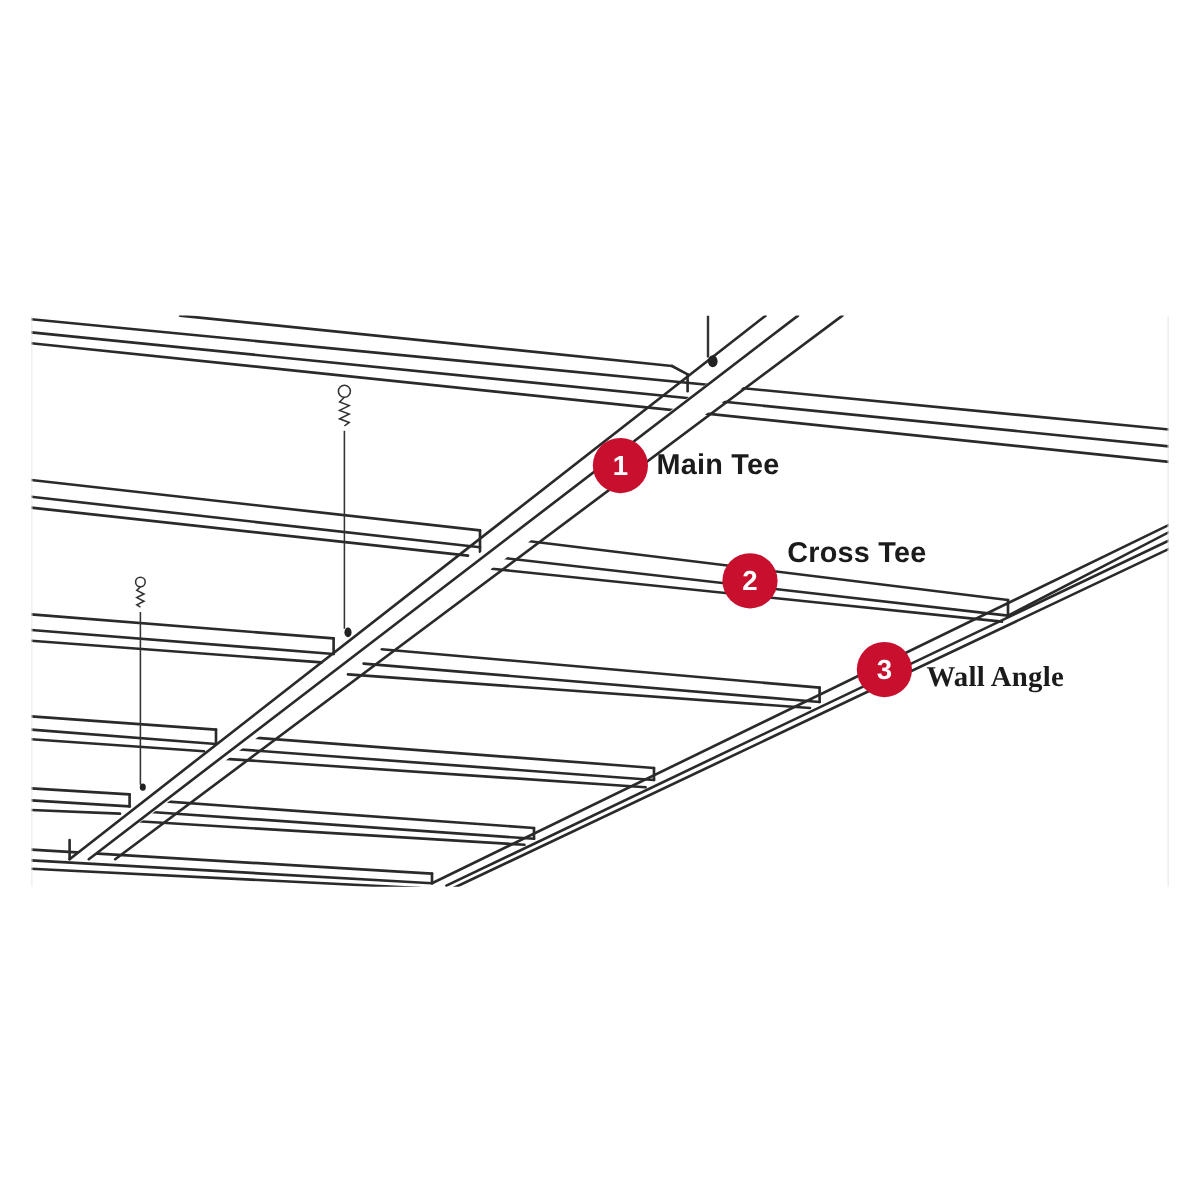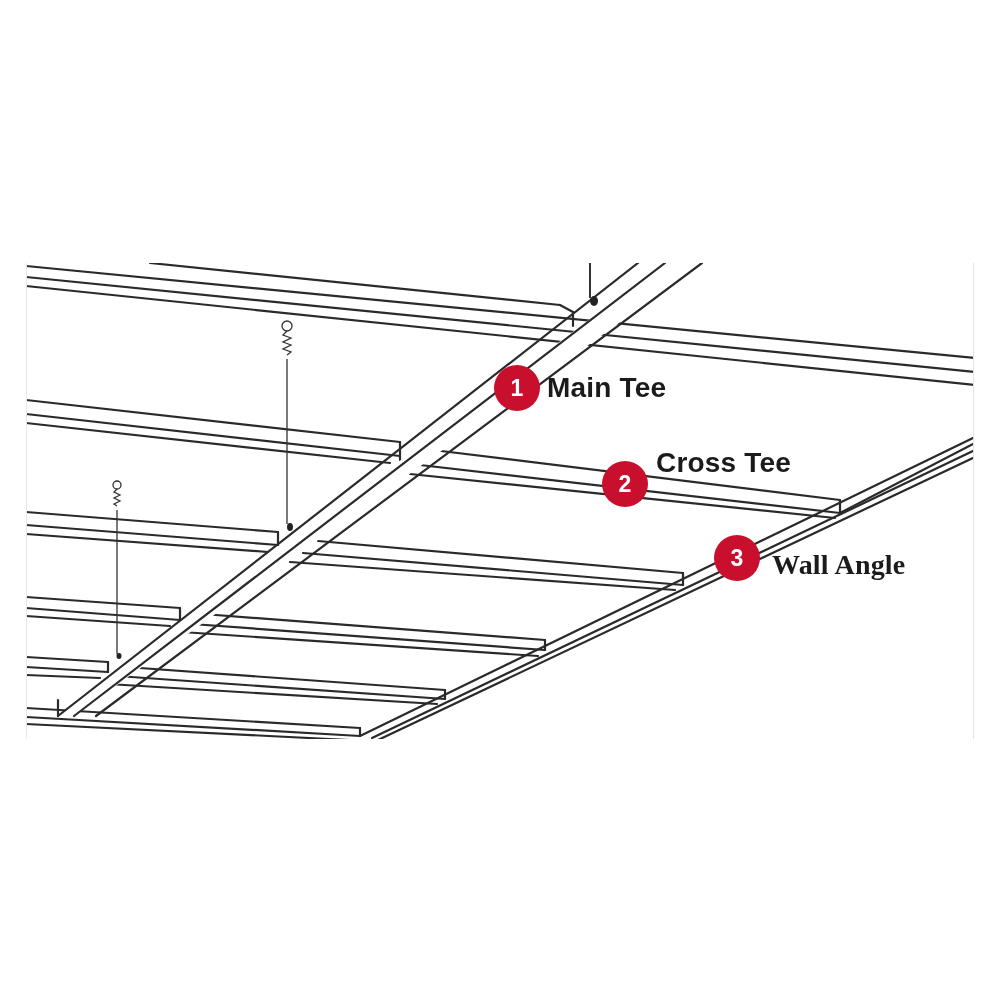--- a/index.html
+++ b/index.html
@@ -12,21 +12,21 @@
     #diagram-frame::before { content: ""; position: absolute; left: 0; top: 0; width: 1px; height: 100%;
                              background: #e9e9e9; z-index: 2; }
     svg#grid { position: absolute; left: -26px; top: -263px; width: 1000px; height: 1000px; }
     .ln { stroke: #2a2a2a; stroke-width: 2.2; fill: none; stroke-linecap: round; stroke-linejoin: round; }
     .panel { fill: #ffffff; }
     .hanger { stroke: #333; stroke-width: 1.3; fill: none; }
     .callout { position: absolute; display: flex; align-items: center; }
     .marker { width: 46px; height: 46px; border-radius: 50%; color: #ffffff;
               font-weight: bold; font-size: 23px; display: flex; align-items: center;
               justify-content: center; flex-shrink: 0; }
-    .label { font-weight: bold; font-size: 28px; color: #1b1b1b; letter-spacing: 0.2px; white-space: nowrap; }
+    .label { font-weight: bold; font-size: 24px; color: #1b1b1b; letter-spacing: 0.2px; white-space: nowrap; }
   </style>
 </head>
 <body>
 
 <div id="diagram-frame">
   <svg id="grid" viewBox="0 0 1000 1000">
 
     <g>
       <polygon class="panel" points="26,266 975,358 975,385 26,286"></polygon>
       <line class="ln" x1="26" y1="266" x2="975" y2="358"></line>

